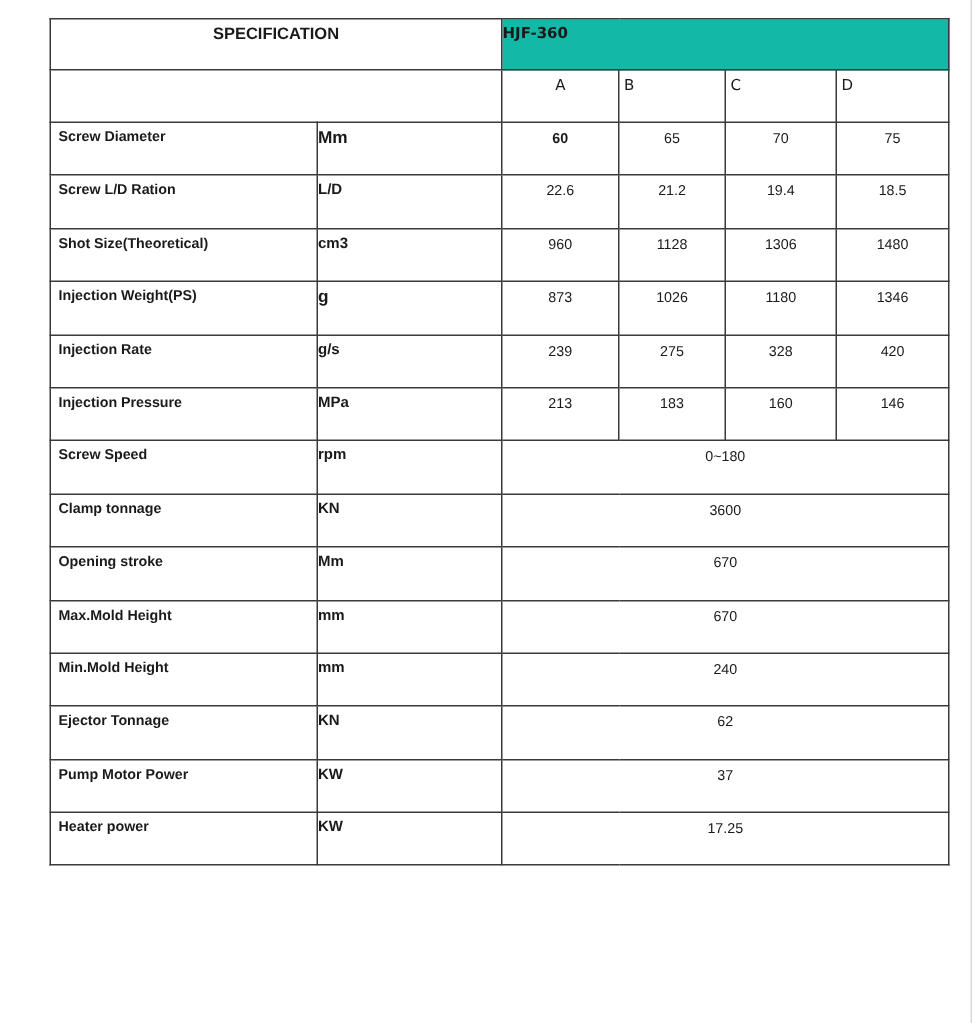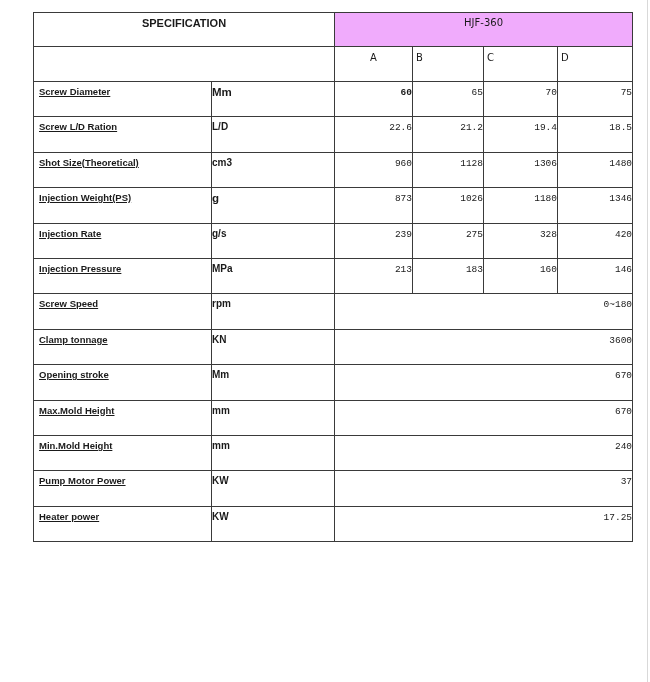--- a/index.html
+++ b/index.html
@@ -4,27 +4,27 @@
 <style>
   html, body { margin:0; padding:0; background:#fff; }
   body { width:650px; height:682px; position:relative; overflow:hidden; font-family:"Liberation Sans", sans-serif; }
   .page-edge { position:absolute; left:647px; top:0; width:1px; height:682px; background:#d9d9d9; }
   table.spec { position:absolute; left:33px; top:12px; width:599px; border-collapse:collapse; table-layout:fixed; }
   table.spec td { border:1px solid #3a3a3a; padding:0; vertical-align:top; color:#1a1a1a; }
   .h-row td { height:29px;margin-top:29px; }
   .sub-row td { height:29px; }
   .d-row td { height:29.4px; }
   .title-cell { text-align:center; font-weight:bold; font-size:11px; padding-top:4px !important; }
-  .model-cell { background:#f0abfc; text-align:center; font-size:10px; font-weight:normal; padding-top:4px !important; font-family:"DejaVu Sans", sans-serif; }
+  .model-cell { background:#14b8a6; text-align:left; font-size:10px; font-weight:bold; padding-top:4px !important; font-family:"DejaVu Sans", sans-serif; }
   .var-cell { font-size:10px; padding-top:5px !important; font-family:"DejaVu Sans", sans-serif; }
   .var-a { text-align:center; }
   .var-left { text-align:left; padding-left:3px !important; }
-  .label-cell { font-size:9.5px; font-weight:bold; padding-left:5px !important; padding-top:4px !important; color:#222;text-decoration:underline; }
+  .label-cell { font-size:9.5px; font-weight:bold; padding-left:5px !important; padding-top:4px !important; color:#222; }
   .unit-cell { font-size:10px; font-weight:bold; padding-top:4px !important; color:#222; }
-  .val-cell { font-size:9.5px; text-align:right; padding-top:5px !important; font-family:Liberation Mono, monospace; color:#222; }
+  .val-cell { font-size:9.5px; text-align:center; padding-top:5px !important; font-family:Liberation Sans, sans-serif; color:#222; }
   .val-bold { font-weight:bold; }
   .unit-big { font-size:11.5px; }
 </style>
 </head>
 <body>
 
 <div class="page-edge"></div>
 
 <table class="spec">
   <colgroup>
@@ -114,20 +114,25 @@
         <td class="label-cell">Max.Mold Height</td>
         <td class="unit-cell">mm</td>
         <td colspan="4" class="val-cell">670</td>
       </tr>
       <tr class="d-row">
         <td class="label-cell">Min.Mold Height</td>
         <td class="unit-cell">mm</td>
         <td colspan="4" class="val-cell">240</td>
       </tr>
       <tr class="d-row">
+        <td class="label-cell">Ejector Tonnage</td>
+        <td class="unit-cell">KN</td>
+        <td colspan="4" class="val-cell">62</td>
+      </tr>
+      <tr class="d-row">
         <td class="label-cell">Pump Motor Power</td>
         <td class="unit-cell">KW</td>
         <td colspan="4" class="val-cell">37</td>
       </tr>
       <tr class="d-row">
         <td class="label-cell">Heater power</td>
         <td class="unit-cell">KW</td>
         <td colspan="4" class="val-cell">17.25</td>
       </tr>
     </tbody>

